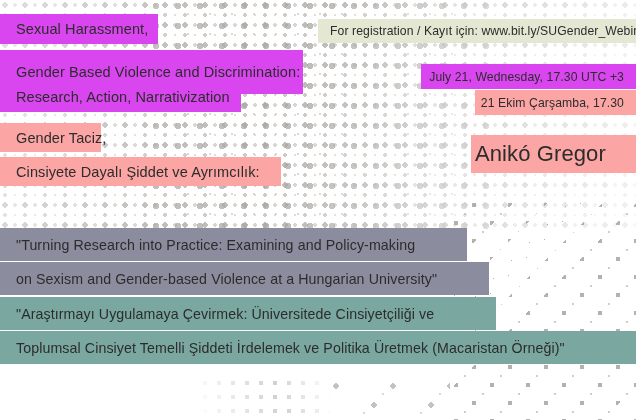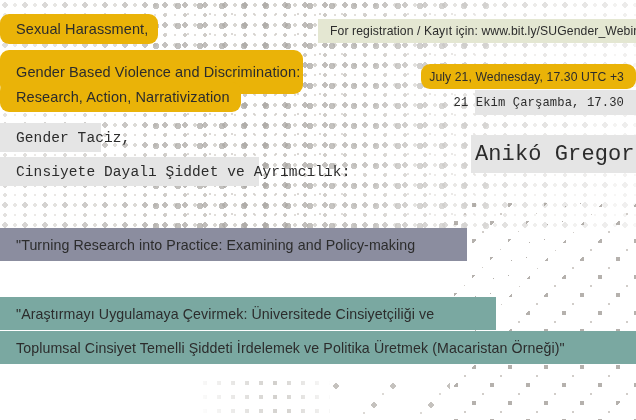--- a/index.html
+++ b/index.html
@@ -96,34 +96,34 @@
     display: flex;
     align-items: center;
     box-sizing: border-box;
     white-space: nowrap;
     color: #2c2c2c;
     letter-spacing: .1px;
   }
   .band-left  { padding-left: 16px; justify-content: flex-start; }
   .band-right { padding-right: 12px; justify-content: flex-end; }
 
-  .c-orange-l { background: #eab308; border-radius: 9px; }
-  .c-orange-d { background: #e5e5e5; font-family: Liberation Mono, monospace; }
+  .c-orange-l { background: #d946ef; }
+  .c-orange-d { background: #fca5a5; }
   .c-sage     { background: #e4e7d2; }
   .c-purple   { background: #8b8d9f; }
   .c-teal     { background: #7aa8a1; }
 
   
   #b-en1 { left: 0;  top: 14px;  width: 158px; height: 30px; font-size: 14.5px; }
   #b-en2 { left: 0;  top: 50px;  width: 303px; height: 44px; font-size: 14.5px; text-align: right; }
   #b-en3 { left: 0;  top: 82px;  width: 241px; height: 30px; font-size: 14.5px; }
 
   
   #b-tr1 { left: 0;  top: 123px; width: 101px; height: 29px; font-size: 14.5px; }
-  #b-tr2 { left: 0;  top: 157px; width: 259px; height: 29px; font-size: 14.5px; }
+  #b-tr2 { left: 0;  top: 157px; width: 281px; height: 29px; font-size: 14.5px; }
   #b-tr3 { left: 0;  top: 191px; width: 271px; height: 29px; font-size: 14.5px; }
 
   
   #b-reg  { left: 318px; top: 19px;  width: 318px; height: 24px; font-size: 12.2px; padding-left: 12px; }
   #b-dt1  { left: 421px; top: 64px;  width: 215px; height: 25px; font-size: 12.2px; }
   #b-dt2  { left: 475px; top: 90px;  width: 161px; height: 25px; font-size: 12.2px; }
 
   
   #b-spk  { left: 471px; top: 135px; width: 181px; height: 38px;
             font-size: 22px; padding-left: 4px; }
@@ -163,20 +163,21 @@
   <div class="band band-left c-orange-d" id="b-tr2">Cinsiyete Dayalı Şiddet ve Ayrımcılık:</div>
 
   <div class="band band-left c-sage" id="b-reg">For registration / Kayıt için: www.bit.ly/SUGender_Webinar6</div>
 
   <div class="band band-right c-orange-l" id="b-dt1">July 21, Wednesday, 17.30 UTC +3</div>
   <div class="band band-right c-orange-d" id="b-dt2">21 Ekim Çarşamba, 17.30</div>
 
   <div class="band band-left c-orange-d" id="b-spk">Anikó Gregor</div>
 
   <div class="band band-left c-purple" id="b-q-en1">"Turning Research into Practice: Examining and Policy-making</div>
+  <div class="band band-left c-purple" id="b-q-en2">on Sexism and Gender-based Violence at a Hungarian University"</div>
 
   <div class="band band-left c-teal" id="b-q-tr1">"Araştırmayı Uygulamaya Çevirmek: Üniversitede Cinsiyetçiliği ve</div>
   <div class="band band-left c-teal" id="b-q-tr2">Toplumsal Cinsiyet Temelli Şiddeti İrdelemek ve Politika Üretmek (Macaristan Örneği)"</div>
 
   <div id="footer">
 
     
 
     
   </div>

